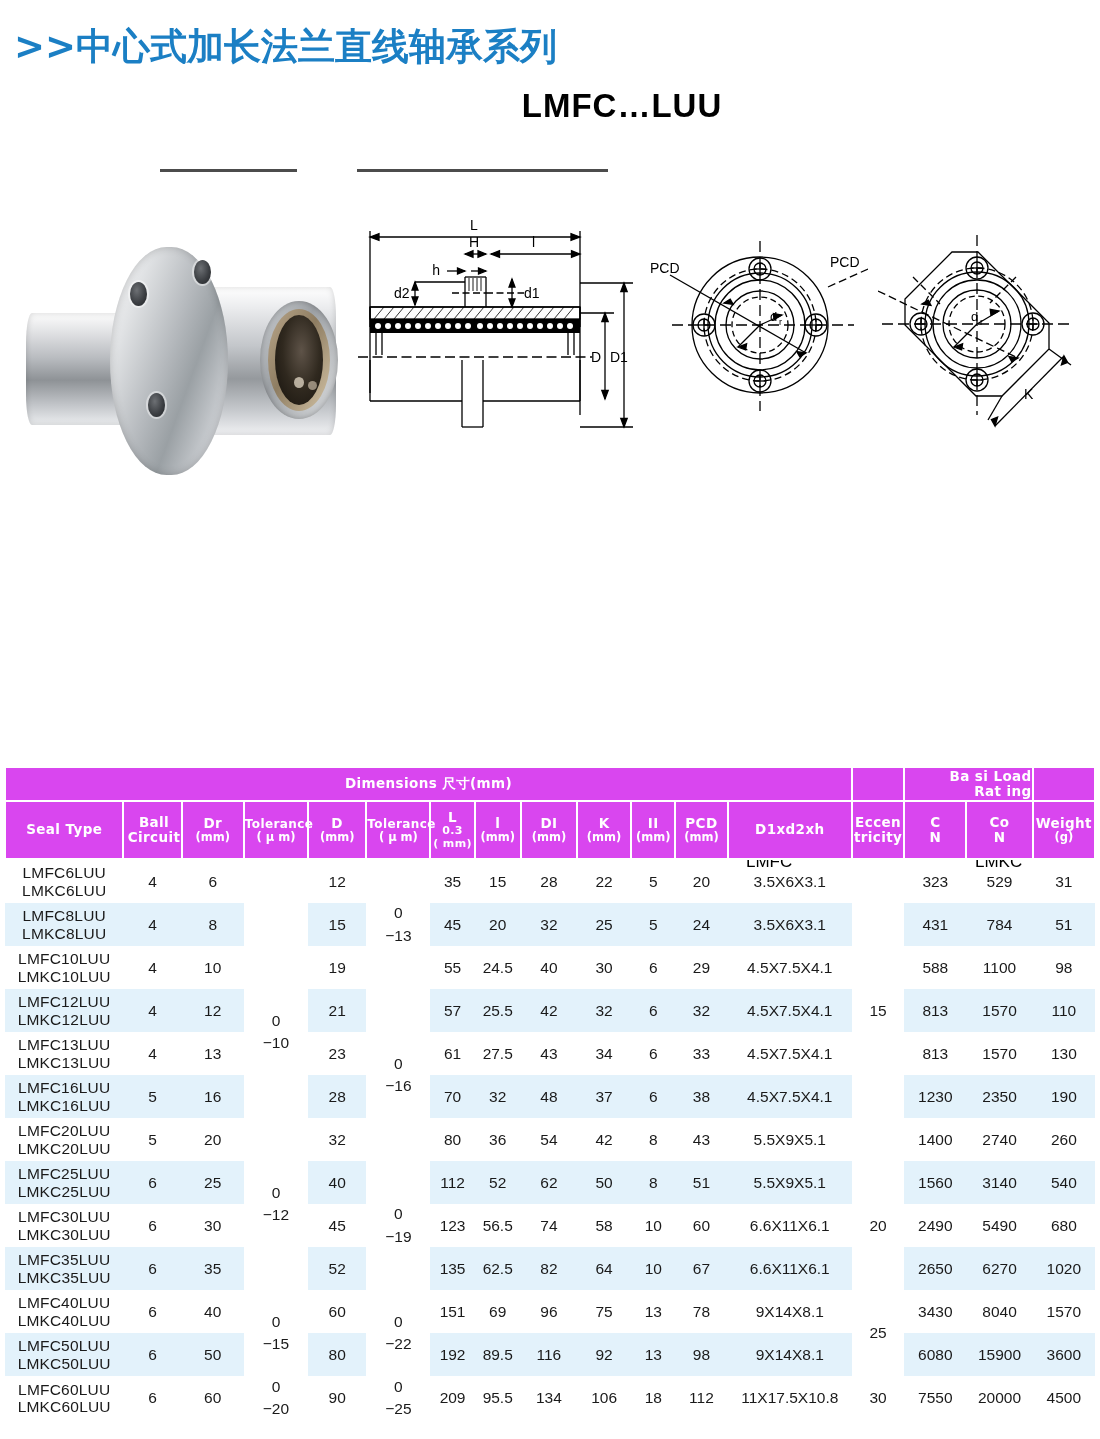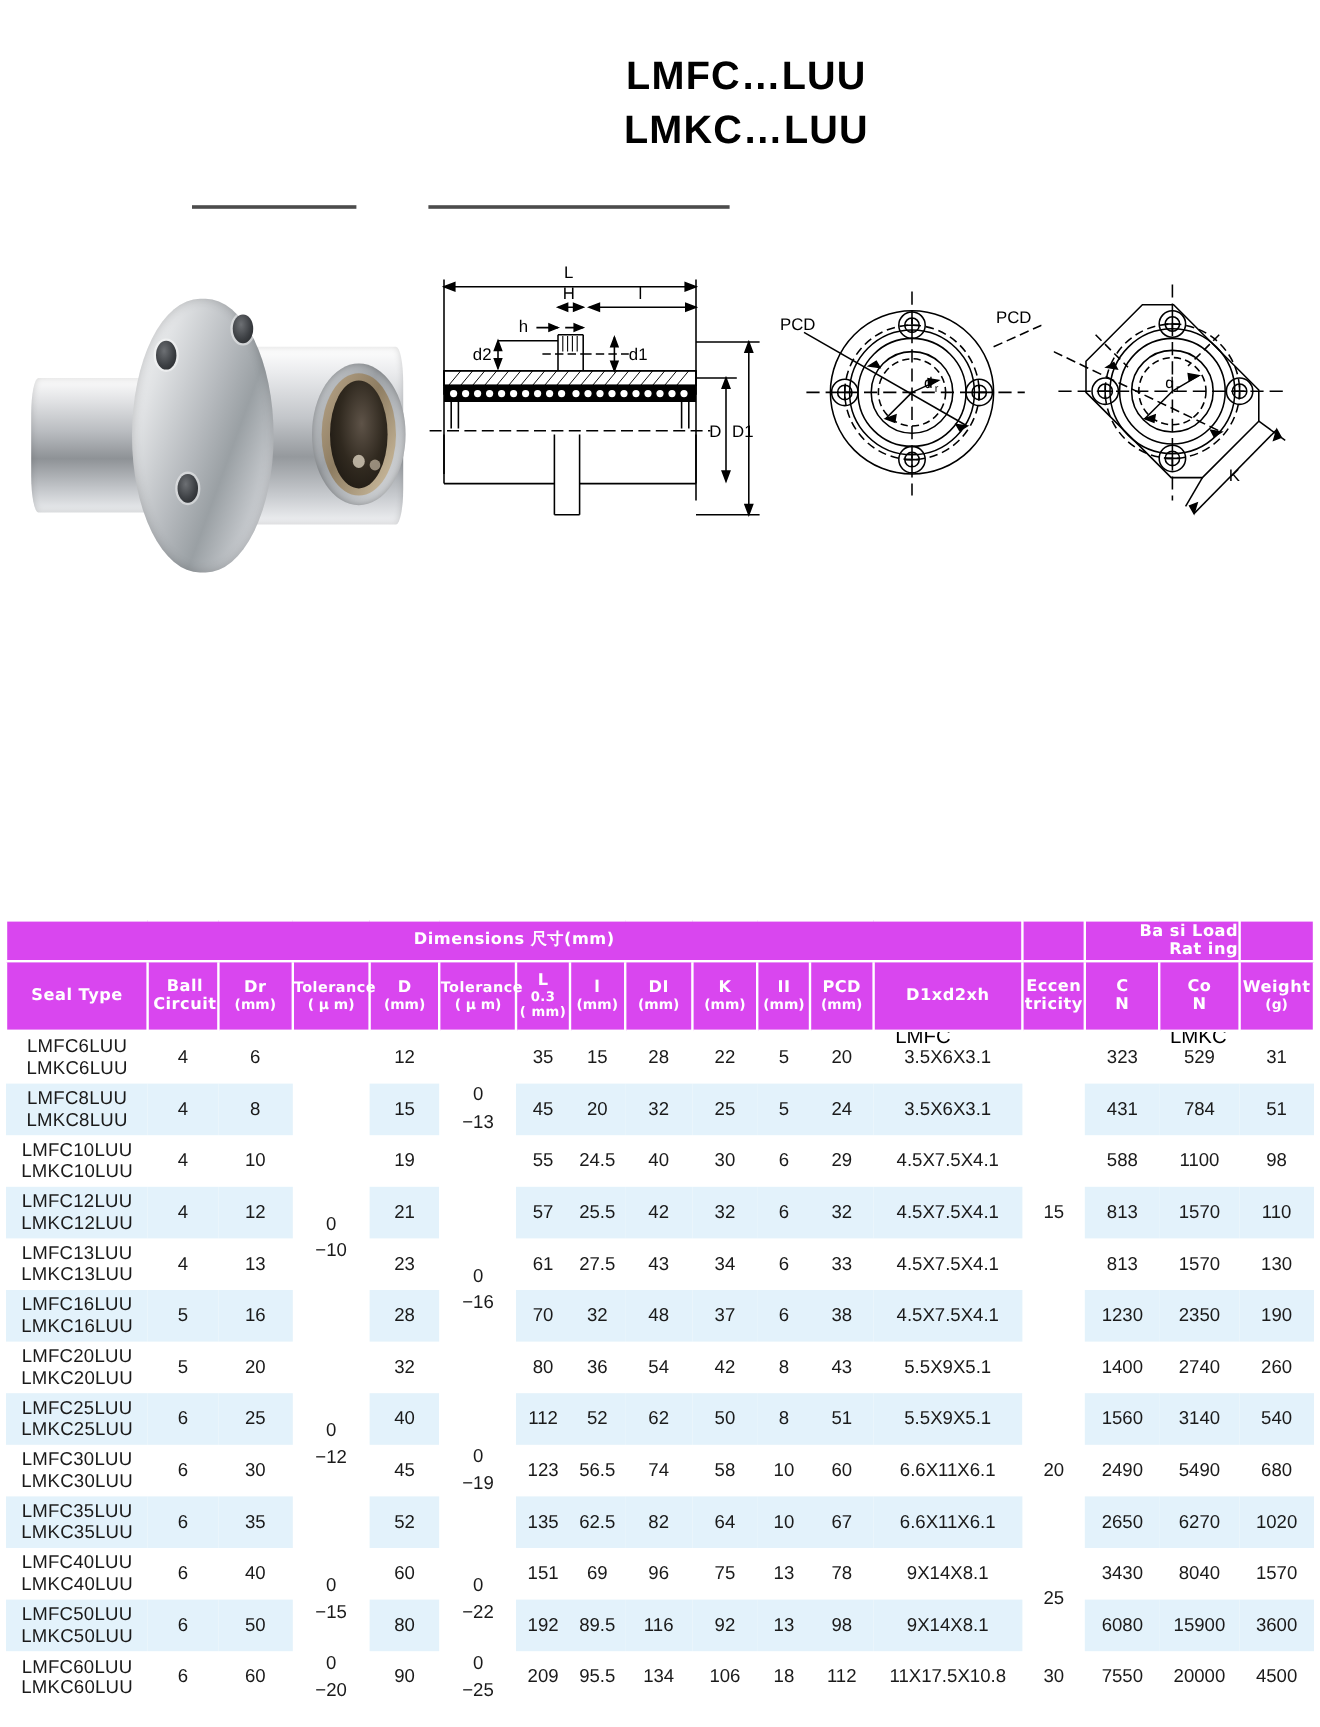--- a/index.html
+++ b/index.html
@@ -133,23 +133,23 @@
   td.tol{
     font-size:15px;line-height:1.45;
   }
   td.span-clear{background:#ffffff !important;}
   .tolpair{display:block;}
 </style>
 </head>
 <body>
 
 <div id="header">
+  <div id="cn-title">&gt;&gt;中心式加长法兰直线轴承系列</div>
   <div id="model-wrap">
     <div class="model-line">LMFC…LUU</div>
-    <div class="model-line">LMKC…LUU</div>
   </div>
   <div class="rules">
     <div class="rule" id="rule-a"></div>
     <div class="rule" id="rule-b"></div>
   </div>
 </div>
 
 <div id="figures">
 
   <div id="photo">

